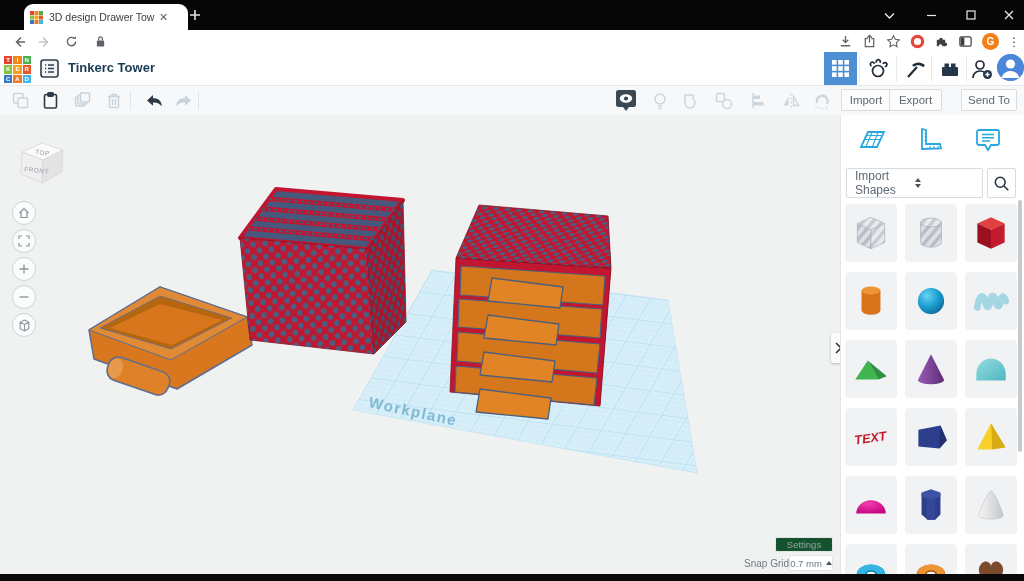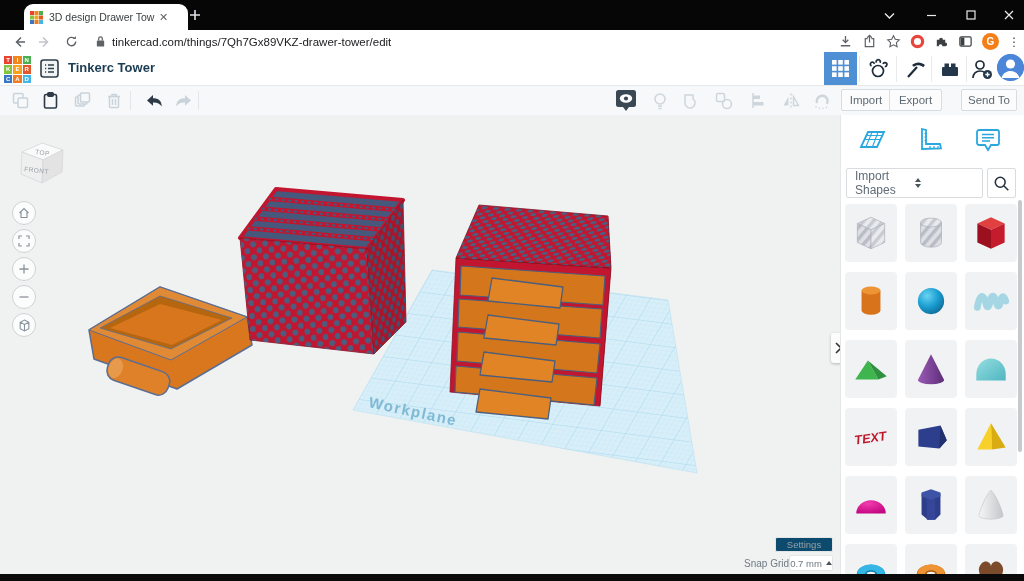--- a/index.html
+++ b/index.html
@@ -40,21 +40,21 @@
   .tb-sep{top:91px;width:1px;height:19px;background:#E3E6E8;}
   .tbtn{top:89px;height:22px;background:#FCFCFC;border:1px solid #D9DDE0;border-radius:2px;
         font-size:11.5px;color:#5E6A74;display:flex;align-items:center;justify-content:center;box-sizing:border-box;}
   #eyebtn{left:612px;top:88px;width:28px;height:26px;display:flex;align-items:center;justify-content:center;}
   
   #viewport{left:0;top:115px;width:840px;height:459px;background:#F0F1F1;}
   .navcirc{left:12px;width:22px;height:22px;border-radius:50%;border:1px solid #CDD2D6;
            background:rgba(255,255,255,.75);display:flex;align-items:center;justify-content:center;}
   #collapse{left:831px;top:333px;width:15px;height:30px;background:#FCFCFC;border-radius:3px;
             box-shadow:0 1px 3px rgba(0,0,0,.25);display:flex;align-items:center;justify-content:center;}
-  #settingsbtn{left:775px;top:537px;width:58px;height:15px;background:#0c4a6e;border:1px solid #E3E5E7;border-radius:2px;
+  #settingsbtn{left:775px;top:537px;width:58px;height:15px;background:#14532d;border:1px solid #E3E5E7;border-radius:2px;
                font-size:9.5px;color:#98A1A8;display:flex;align-items:center;justify-content:center;box-sizing:border-box;}
   #snapgrid-label{left:744px;top:558px;font-size:10px;color:#6F7A82;}
   #snapgrid-value{left:789px;top:555px;width:44px;height:16px;background:#FFF;border:1px solid #E3E5E7;border-radius:2px;
                   font-size:9.5px;color:#6F7A82;display:flex;align-items:center;justify-content:center;gap:4px;box-sizing:border-box;}
   .tri-up{width:0;height:0;border-left:3.5px solid transparent;border-right:3.5px solid transparent;border-bottom:4px solid #4B555C;}
   
   #panel{left:840px;top:115px;width:184px;height:459px;background:#FFFFFF;border-left:1px solid #E4E6E8;box-sizing:border-box;}
   .panic{top:124px;width:32px;height:32px;display:flex;align-items:center;justify-content:center;}
   #catdrop{left:846px;top:168px;width:137px;height:30px;background:#FFF;border:1px solid #D8DCDF;border-radius:2px;
            display:flex;align-items:center;box-sizing:border-box;padding:0 8px;}
@@ -182,21 +182,20 @@
         <path d="M11.5,7a4.5,4.5 0 1 1 -1.4,-3.2" stroke="#5F6368" stroke-width="1.5" fill="none"></path>
         <path d="M11.7,1.2v3h-3z" fill="#5F6368"></path>
       </svg>
   </div>
   <div class="navic" style="margin-left:8px;width:16px">
     <svg width="11" height="13" viewBox="0 0 12 14">
         <rect x="2" y="6" width="8" height="6.5" rx="1" fill="#5F6368"></rect>
         <path d="M4,6V4a2,2 0 0 1 4,0v2" stroke="#5F6368" stroke-width="1.4" fill="none"></path>
       </svg>
   </div>
-  <span id="urltext">tinkercad.com/things/7Qh7Gx89VKZ-drawer-tower/edit</span>
   <div id="urlicons">
     <span>
       <svg width="15" height="15" viewBox="0 0 16 16">
           <path d="M8,2v7 M5,6.2l3,3 3-3 M3,12.5h10" stroke="#5F6368" stroke-width="1.4" fill="none"></path>
         </svg>
     </span>
     <span>
       <svg width="15" height="15" viewBox="0 0 16 16">
           <path d="M6,5H3.5v8.5h9V5H10" stroke="#5F6368" stroke-width="1.3" fill="none"></path>
           <path d="M8,1.5v7.5 M5.5,4L8,1.5L10.5,4" stroke="#5F6368" stroke-width="1.3" fill="none"></path>

